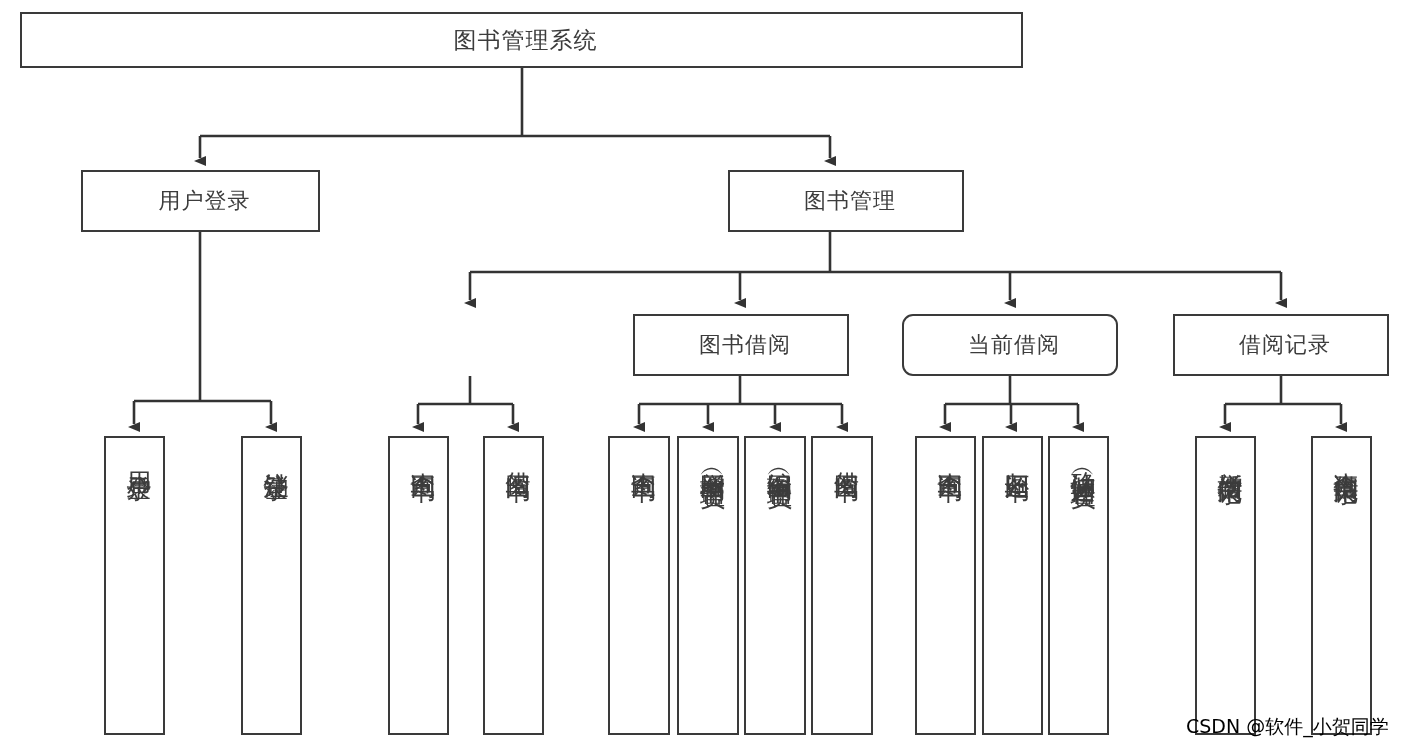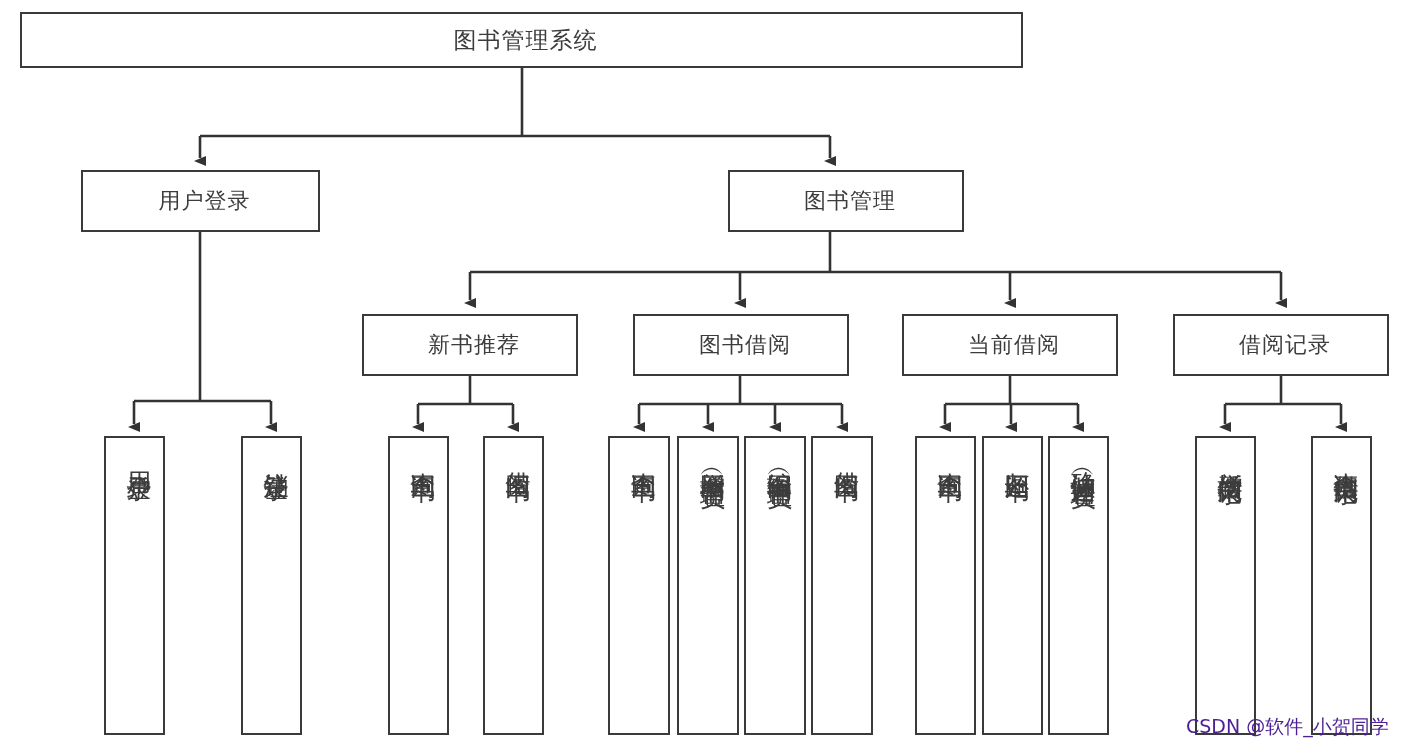--- a/index.html
+++ b/index.html
@@ -64,21 +64,21 @@
     font-size: 25px;
     line-height: 1.12;
     letter-spacing: 2px;
     white-space: nowrap;
   }
   #watermark {
     position: absolute;
     left: 1186px;
     top: 714px;
     font-size: 19px;
-    color: #4c1d95;
+    color: #000000;
     white-space: nowrap;
     z-index: 5;
     font-family: "DejaVu Sans", "Liberation Sans", sans-serif;
   }
 </style>
 </head>
 <body>
 
 <div id="canvas">
 
@@ -136,27 +136,24 @@
     <span class="node-label">图书管理系统</span>
   </div>
 
   <div class="node h-node" style="left:81px; top:170px; width:239px; height:62px;">
     <span class="node-label">用户登录</span>
   </div>
   <div class="node h-node" style="left:712px; top:170px; width:236px; height:62px;margin-left:16px;">
     <span class="node-label">图书管理</span>
   </div>
 
-  <div class="node h-node" style="left:362px; top:314px; width:216px; height:62px;">
-    <span class="node-label">新书推荐</span>
-  </div>
   <div class="node h-node" style="left:633px; top:314px; width:216px; height:62px;">
     <span class="node-label">图书借阅</span>
   </div>
-  <div class="node h-node" style="left:902px; top:314px; width:216px; height:62px;">
+  <div class="node h-node" style="left:902px; top:314px; width:216px; height:62px;border-radius:11px;">
     <span class="node-label">当前借阅</span>
   </div>
   <div class="node h-node" style="left:1173px; top:314px; width:216px; height:62px;">
     <span class="node-label">借阅记录</span>
   </div>
 
   <div class="node v-node" style="left:104px; top:436px; width:61px; height:299px;">
     <span class="node-label">用户登录</span>
   </div>
   <div class="node v-node" style="left:241px; top:436px; width:61px; height:299px;">

